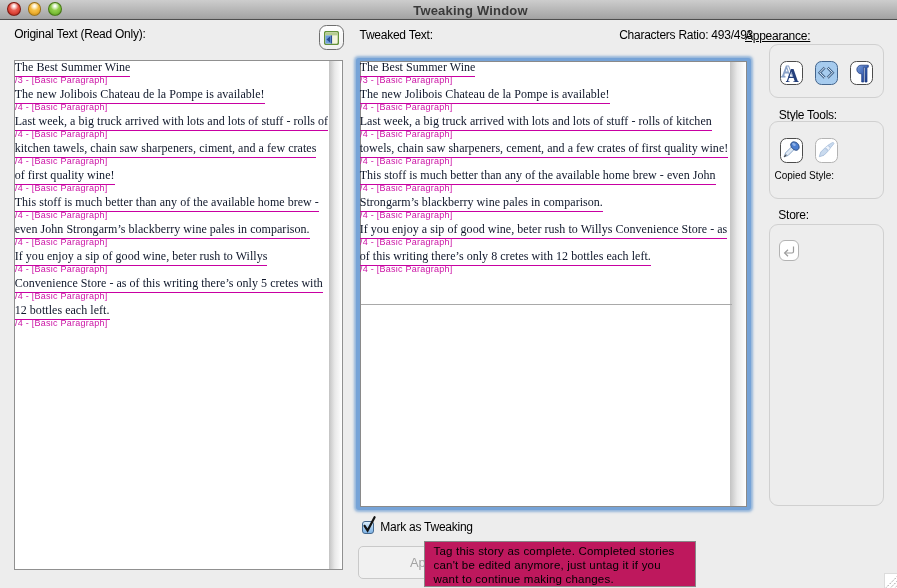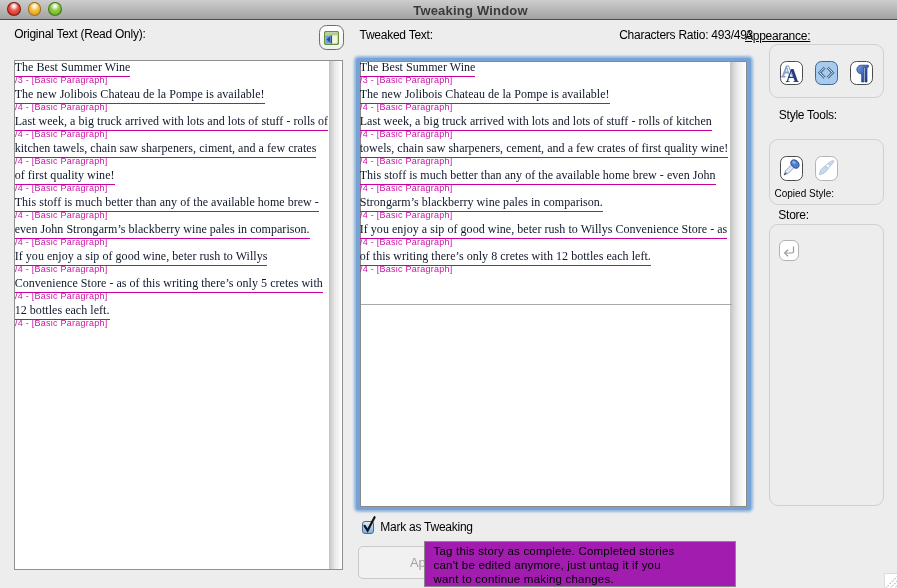--- a/index.html
+++ b/index.html
@@ -49,30 +49,30 @@
 
 
 #checkbox { left:361.5px; top:520.5px; width:12.5px; height:13px; border:1px solid #44688e; border-radius:3px;
   background:linear-gradient(#ddeefb, #a8cef0 50%, #7fb2e4); }
 #checksvg { left:360px; top:514px; }
 #lblmark { left:380.3px; top:521px; font-size:12px; line-height:12px; letter-spacing:-0.25px; color:#000; }
 
 #applybtn { left:358px; top:545.5px; width:192px; height:33px; border:1px solid #c9c9c9; border-radius:5px;
   background:#f1f1f1; color:#a2a2a2; font-size:13px; text-align:center; line-height:31px; }
 
-#tooltip { left:423.5px; top:540.5px; width:312px; height:46.5px; background:#a21caf; border:1px solid #888888;
+#tooltip { left:423.5px; top:540.5px; width:272px; height:46.5px; background:#be185d; border:1px solid #888888;
   font-size:11.5px; letter-spacing:0.2px; line-height:14.1px; color:#000; padding:2.5px 0 0 9px; }
 
 
 #lblappear { left:745px; top:29.6px;text-decoration:underline; }
 #lblstyle { left:778.8px; top:108.6px; }
 #lblinsert { left:778.3px; top:209.3px; }
 .groupbox { left:769px; width:114.5px; border:1px solid #d0d0d0; border-radius:9px; background:#ededed; }
 #gb1 { top:43.5px; height:54px; }
-#gb2 { top:139px; height:66px; }
+#gb2 { top:121px; height:78px; }
 #gb3 { top:223.5px; height:282px; }
 .sbtn { position:absolute; width:23.5px; height:24.5px; background:#fff; border-radius:6.5px; }
 .sbtn.en { border:1.5px solid #4c4c4c; }
 .sbtn.dis { border:1.2px solid #b3b3b3; }
 .sbtn.sel { border:1.5px solid #44658c; background:#a6cbee; }
 
 #grip { left:883.5px; top:572.5px; width:13.5px; height:15.5px; background:#fff; border-left:1px solid #dcdcdc; border-top:1px solid #dcdcdc; }
 </style>
 </head>
 <body>

